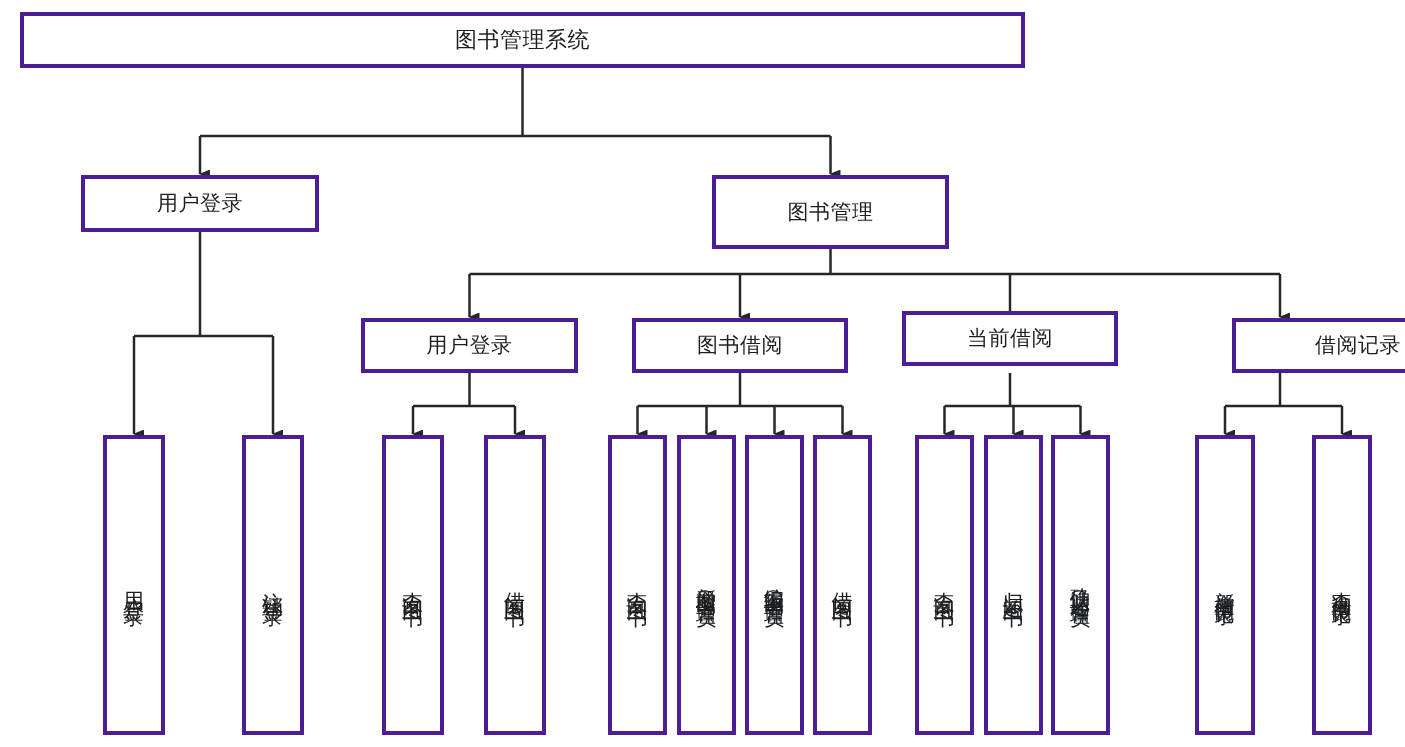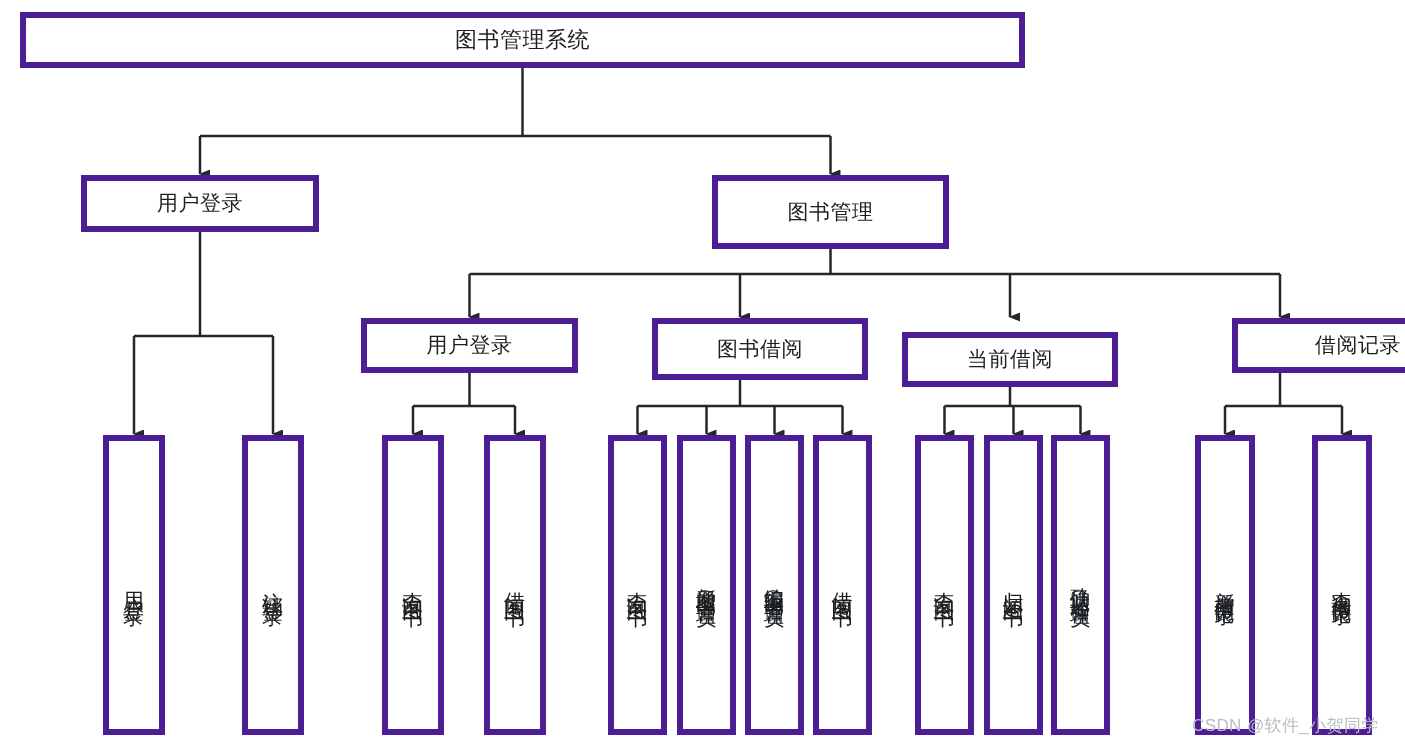--- a/index.html
+++ b/index.html
@@ -21,21 +21,21 @@
     position: absolute;
     left: 0;
     top: 0;
     width: 1405px;
     height: 747px;
   }
   .node {
     position: absolute;
     box-sizing: border-box;
     background: #ffffff;
-    border: 6px solid #4c1d95;
+    border: 4px solid #4c1d95;
     display: flex;
     align-items: center;
     justify-content: center;
     overflow: hidden;
   }
   .node-label {
     color: #1c1f22;
     line-height: 1.18;
     text-align: center;
     white-space: nowrap;
@@ -124,24 +124,24 @@
       </div>
       <div class="node horizontal" style="left: 81px; top: 175px; width: 238px; height: 57px;">
         <span class="node-label">用户登录</span>
       </div>
       <div class="node horizontal" style="left: 712px; top: 175px; width: 237px; height: 74px;">
         <span class="node-label">图书管理</span>
       </div>
       <div class="node horizontal" style="left: 361px; top: 318px; width: 217px; height: 55px;">
         <span class="node-label">用户登录</span>
       </div>
-      <div class="node horizontal" style="left: 652px; top: 318px; width: 216px; height: 62px;">
+      <div class="node horizontal" style="left: 632px; top: 318px; width: 216px; height: 55px;">
         <span class="node-label">图书借阅</span>
       </div>
-      <div class="node horizontal" style="left: 902px; top: 332px; width: 216px; height: 55px;">
+      <div class="node horizontal" style="left: 902px; top: 311px; width: 216px; height: 55px;">
         <span class="node-label">当前借阅</span>
       </div>
       <div class="node horizontal" style="left: 1232px; top: 318px; width: 252px; height: 55px;">
         <span class="node-label">借阅记录</span>
       </div>
       <div class="node vertical" style="left: 103px; top: 435px; width: 62px; height: 300px;">
         <span class="node-label">用户登录</span>
       </div>
       <div class="node vertical" style="left: 242px; top: 435px; width: 62px; height: 300px;">
         <span class="node-label">注销登录</span>
@@ -174,15 +174,14 @@
         <span class="node-label">确认归还（管理员）</span>
       </div>
       <div class="node vertical long" style="left: 1195px; top: 435px; width: 60px; height: 300px;">
         <span class="node-label">新增借阅记录</span>
       </div>
       <div class="node vertical long" style="left: 1312px; top: 435px; width: 60px; height: 300px;">
         <span class="node-label">查询借阅记录</span>
       </div>
     </div>
 
-  <div class="watermark" style="left: 1192px; top: 714px;">CSDN @软件_小贺同学</div>
 
 </div>
 
 </body></html>

